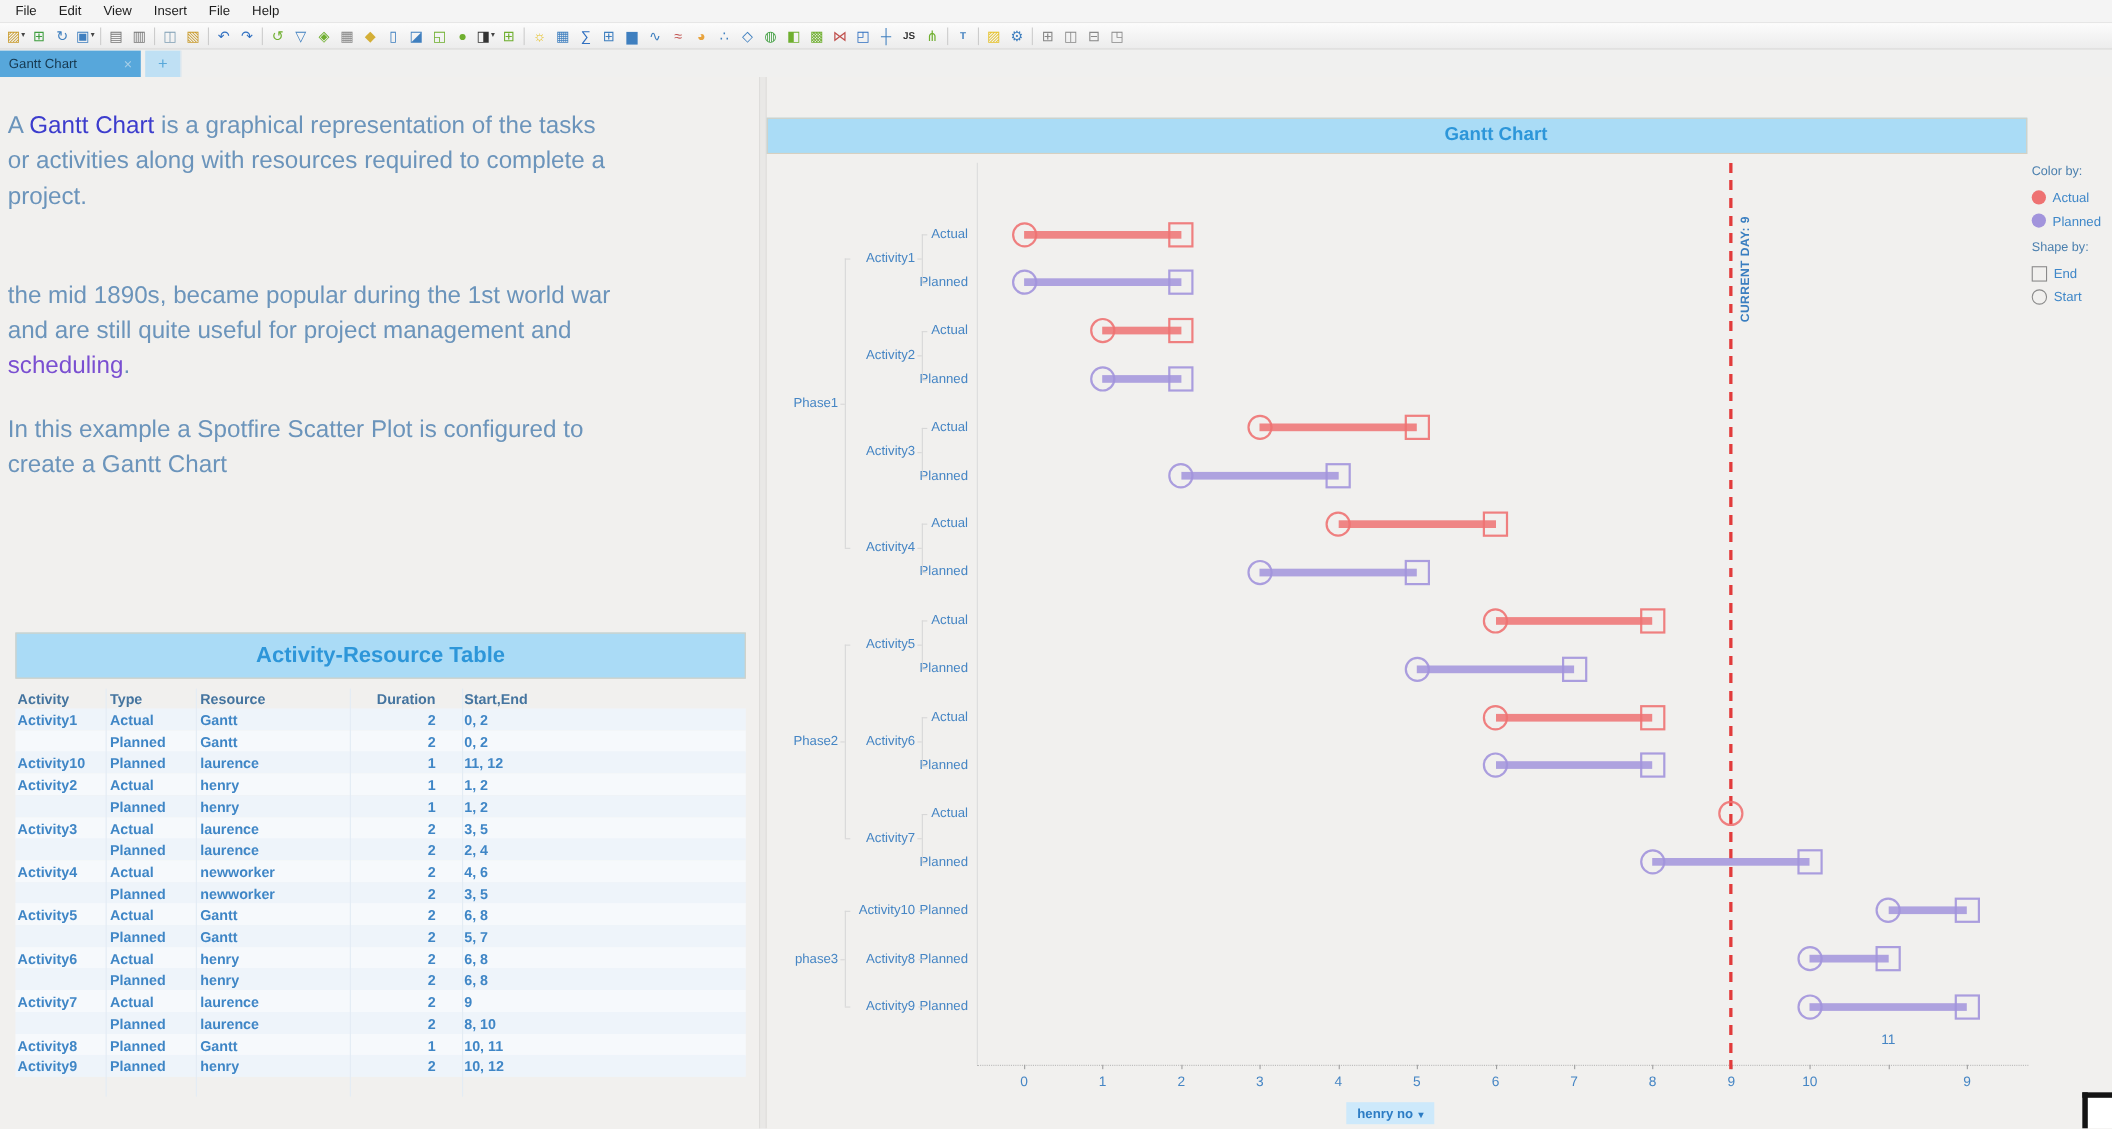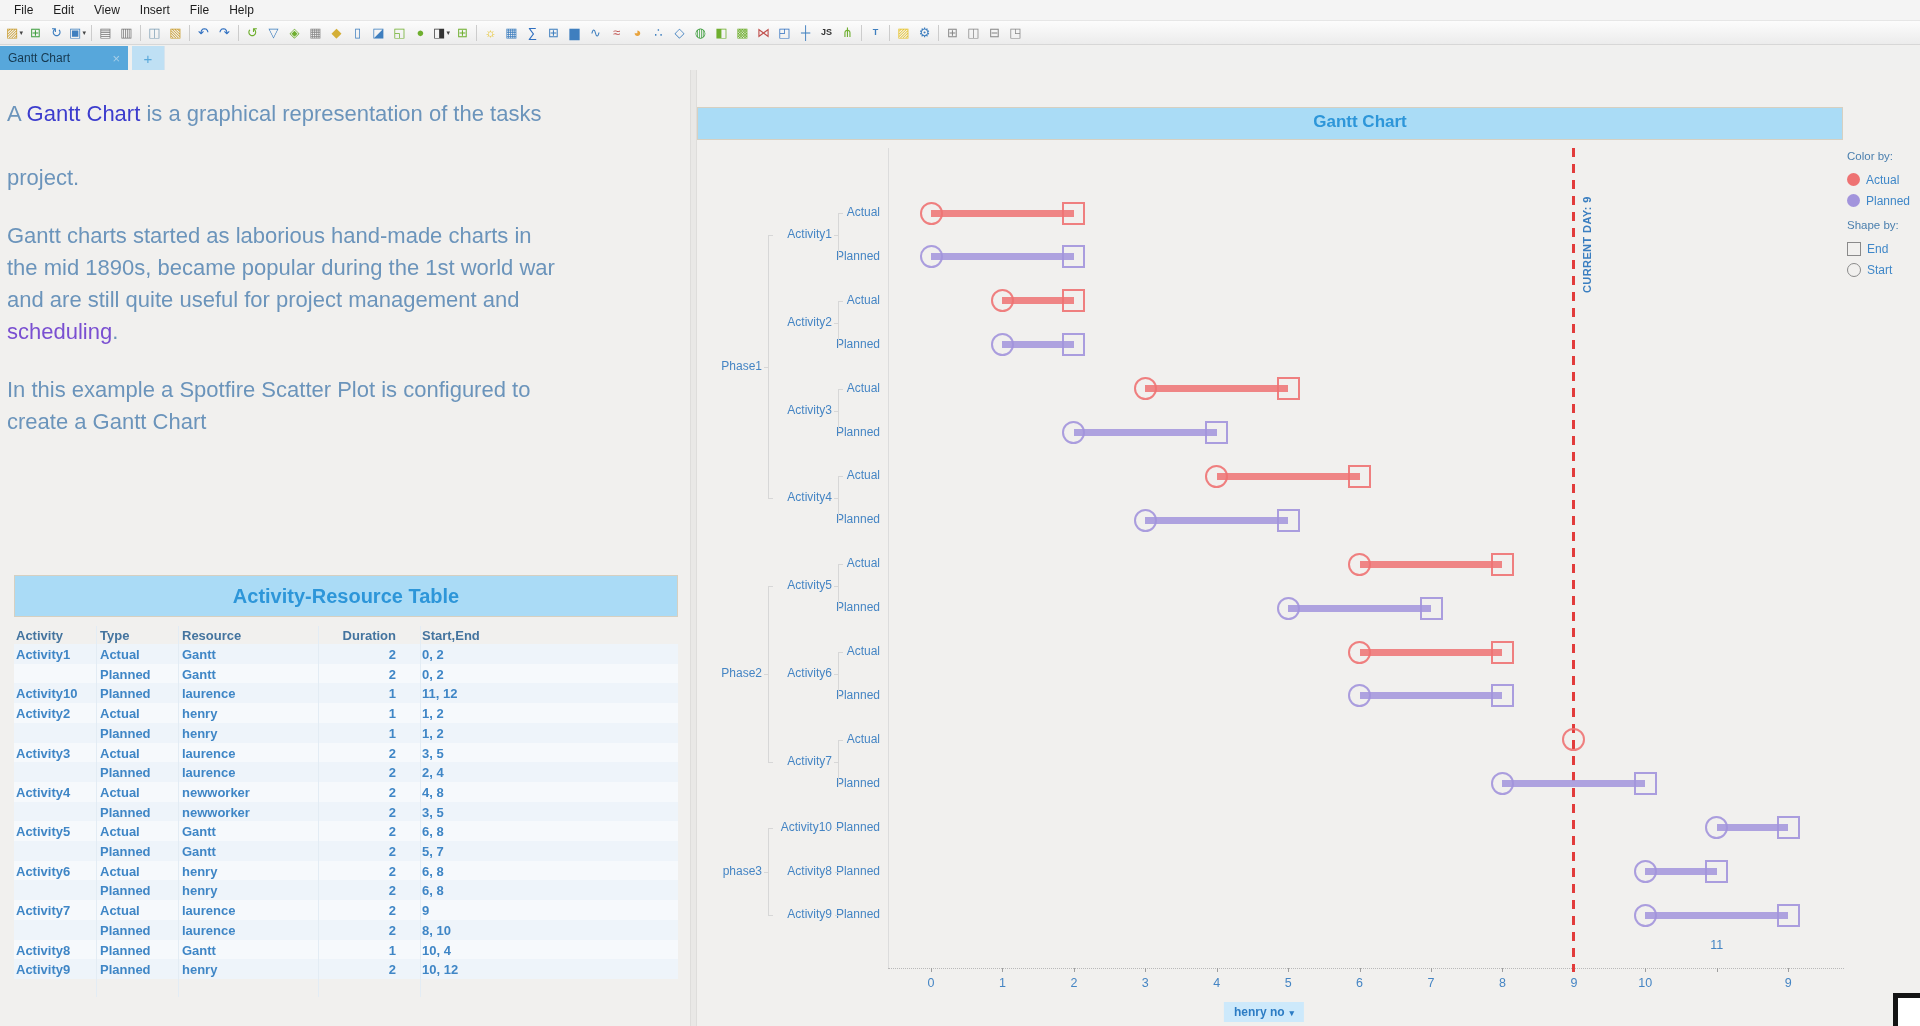--- a/index.html
+++ b/index.html
@@ -221,22 +221,22 @@
     <span class="close">×</span>
   </div>
   <div class="tab-add">+</div>
   <div class="tab-rest"></div>
 </div>
 
 <div class="content">
 
   <div class="left-panel">
     <div class="text-block">
-        <p><span>A </span><span class="link-blue">Gantt Chart</span><span> is a graphical representation of the tasks</span><br><br><span>project.</span></p>
-        <p><span>Gantt charts started as laborious hand-made charts in</span><br><span>the mid 1890s, became popular during the 1st world war</span><br><span>and are still quite useful for project management and</span><br><span class="link-purple">scheduling</span><span>.</span></p>
+        <p><span>A </span><span class="link-blue">Gantt Chart</span><span> is a graphical representation of the tasks</span><br><span>or activities along with resources required to complete a</span><br><span>project.</span></p>
+        <p><br><span>the mid 1890s, became popular during the 1st world war</span><br><span>and are still quite useful for project management and</span><br><span class="link-purple">scheduling</span><span>.</span></p>
         <p><span>In this example a Spotfire Scatter Plot is configured  to</span><br><span>create a  Gantt Chart</span></p>
       </div>
     <div class="ar-banner">Activity-Resource Table</div>
     <div class="ar-header">
         <span style="left: 2px; width: 84px; text-align: left;">Activity</span>
         <span style="left: 86px; width: 80px; text-align: left;">Type</span>
         <span style="left: 168px; width: 150px; text-align: left;">Resource</span>
         <span style="left: 306px; width: 76px; text-align: right;">Duration</span>
         <span style="left: 408px; width: 120px; text-align: left;">Start,End</span>
       </div>
@@ -288,21 +288,21 @@
           <span style="left: 86px; width: 80px; text-align: left;">Planned</span>
           <span style="left: 168px; width: 150px; text-align: left;">laurence</span>
           <span style="left: 306px; width: 76px; text-align: right;">2</span>
           <span style="left: 408px; width: 120px; text-align: left;">2, 4</span>
         </div>
         <div class="ar-row" style="top: 711.9px; background: rgb(246, 249, 252);">
           <span style="left: 2px; width: 84px; text-align: left;">Activity4</span>
           <span style="left: 86px; width: 80px; text-align: left;">Actual</span>
           <span style="left: 168px; width: 150px; text-align: left;">newworker</span>
           <span style="left: 306px; width: 76px; text-align: right;">2</span>
-          <span style="left: 408px; width: 120px; text-align: left;">4, 8</span>
+          <span style="left: 408px; width: 120px; text-align: left;">4, 6</span>
         </div>
         <div class="ar-row" style="top: 731.6px; background: rgb(238, 244, 250);">
           <span style="left: 2px; width: 84px; text-align: left;"></span>
           <span style="left: 86px; width: 80px; text-align: left;">Planned</span>
           <span style="left: 168px; width: 150px; text-align: left;">newworker</span>
           <span style="left: 306px; width: 76px; text-align: right;">2</span>
           <span style="left: 408px; width: 120px; text-align: left;">3, 5</span>
         </div>
         <div class="ar-row" style="top: 751.3px; background: rgb(246, 249, 252);">
           <span style="left: 2px; width: 84px; text-align: left;">Activity5</span>
@@ -344,21 +344,21 @@
           <span style="left: 86px; width: 80px; text-align: left;">Planned</span>
           <span style="left: 168px; width: 150px; text-align: left;">laurence</span>
           <span style="left: 306px; width: 76px; text-align: right;">2</span>
           <span style="left: 408px; width: 120px; text-align: left;">8, 10</span>
         </div>
         <div class="ar-row" style="top: 869.5px; background: rgb(246, 249, 252);">
           <span style="left: 2px; width: 84px; text-align: left;">Activity8</span>
           <span style="left: 86px; width: 80px; text-align: left;">Planned</span>
           <span style="left: 168px; width: 150px; text-align: left;">Gantt</span>
           <span style="left: 306px; width: 76px; text-align: right;">1</span>
-          <span style="left: 408px; width: 120px; text-align: left;">10, 4</span>
+          <span style="left: 408px; width: 120px; text-align: left;">10, 11</span>
         </div>
         <div class="ar-row" style="top: 889.2px; background: rgb(238, 244, 250);">
           <span style="left: 2px; width: 84px; text-align: left;">Activity9</span>
           <span style="left: 86px; width: 80px; text-align: left;">Planned</span>
           <span style="left: 168px; width: 150px; text-align: left;">henry</span>
           <span style="left: 306px; width: 76px; text-align: right;">2</span>
           <span style="left: 408px; width: 120px; text-align: left;">10, 12</span>
         </div>
       </div>
   <div class="colsep" style="left: 96px; top: 556px; height: 370.9px;"></div>

